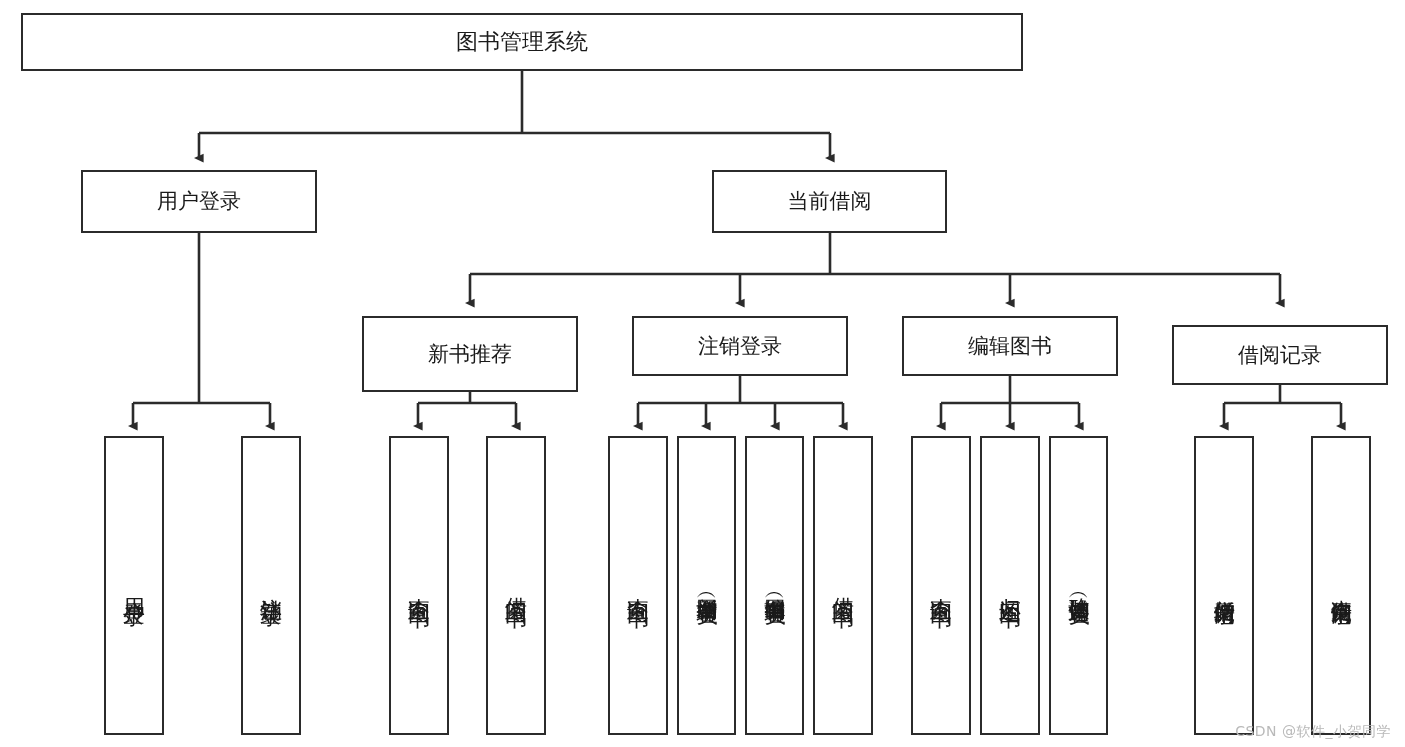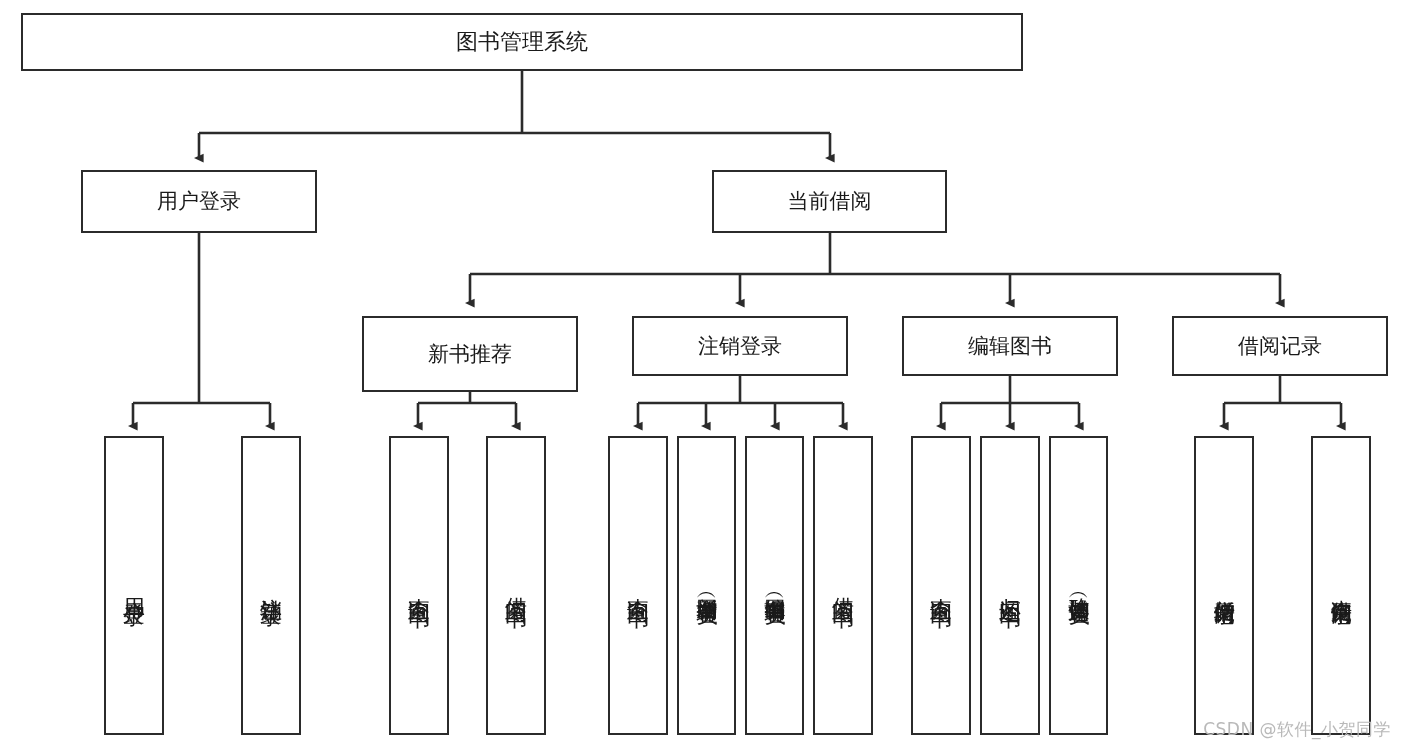--- a/index.html
+++ b/index.html
@@ -64,21 +64,21 @@
     max-height: 100%;
   }
   .node.vertical.long .node-label {
     font-size: 21px;
     letter-spacing: 1px;
   }
   .watermark {
     position: absolute;
     right: 14px;
     bottom: 6px;
-    font-size: 17px;
+    font-size: 14px;
     color: #b9b9b9;
     letter-spacing: 0.5px;
     z-index: 5;
     white-space: nowrap;
     font-family: "DejaVu Sans", "Liberation Sans", sans-serif;
   }
 </style>
 </head>
 <body>
 
@@ -151,21 +151,21 @@
   </div>
 
   <div class="node horizontal" style="left:632px; top:316px; width:216px; height:60px;">
     <span class="node-label">注销登录</span>
   </div>
 
   <div class="node horizontal" style="left:902px; top:316px; width:216px; height:60px;">
     <span class="node-label">编辑图书</span>
   </div>
 
-  <div class="node horizontal" style="left:1172px; top:316px; width:216px; height:60px;">
+  <div class="node horizontal" style="left:1172px; top:325px; width:216px; height:60px;">
     <span class="node-label">借阅记录</span>
   </div>
 
   <div class="node vertical" style="left:104px; top:436px; width:60px; height:299px;">
     <span class="node-label">用户登录</span>
   </div>
 
   <div class="node vertical" style="left:241px; top:436px; width:60px; height:299px;">
     <span class="node-label">注销登录</span>
   </div>

